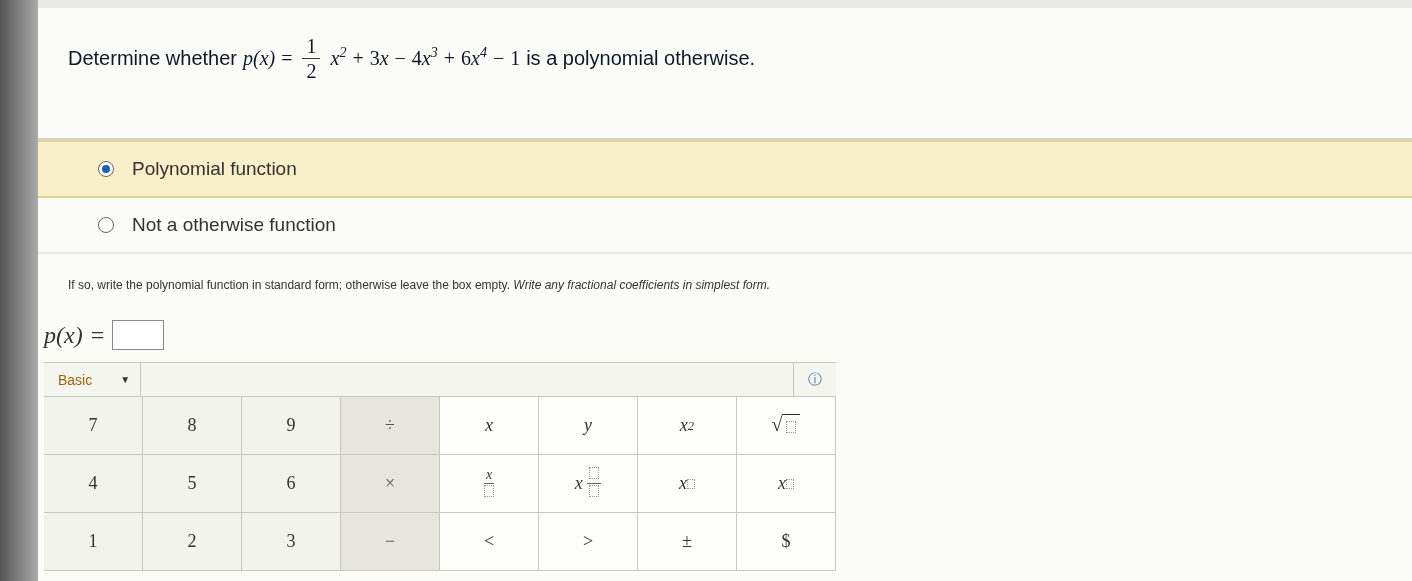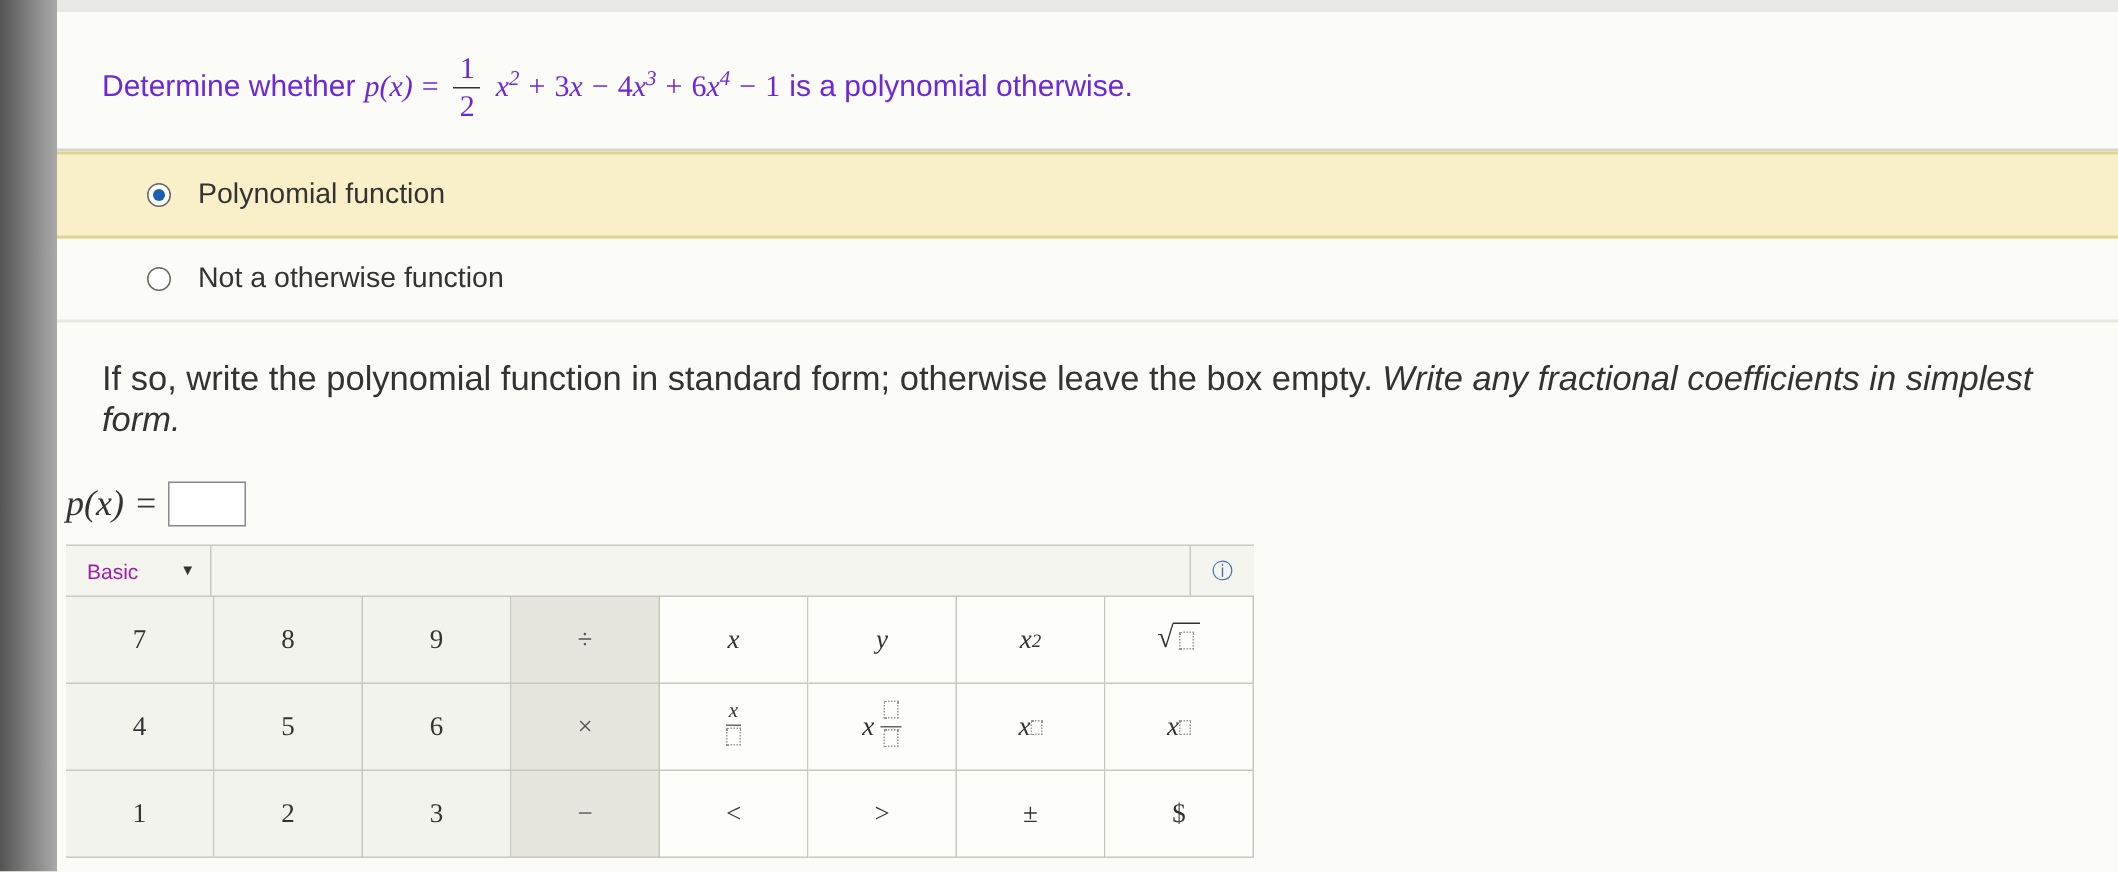--- a/index.html
+++ b/index.html
@@ -26,21 +26,21 @@
       height: 100%;
       background: #fbfbf8;
     }
     .top-toolbar {
       height: 8px;
       background: #e8e8e4;
     }
     .question-text {
       padding: 28px 30px 18px 30px;
       font-size: 20px;
-      color: #6d28d9;
+      color: #0f172a;
       display: flex;
       align-items: center;
       gap: 6px;
       flex-wrap: wrap;
     }
     .math-i { font-style: italic; font-family: 'Times New Roman', serif; }
     .math-r { font-family: 'Times New Roman', serif; }
     .frac {
       display: inline-flex;
       flex-direction: column;
@@ -49,20 +49,21 @@
       font-family: 'Times New Roman', serif;
       line-height: 1;
       margin: 0 4px;
     }
     .frac .num { border-bottom: 1.5px solid #333; padding: 0 4px 2px 4px; }
     .frac .den { padding: 2px 4px 0 4px; }
     sup { font-size: 0.7em; vertical-align: super; line-height: 0; }
 
     .options {
       border-top: 2px solid #d5d5cd;
+      margin-top: 39px;
     }
     .option-row {
       padding: 16px 60px;
       font-size: 19px;
       display: flex;
       align-items: center;
       gap: 18px;
       border-bottom: 2px solid #e8e8e0;
     }
     .option-row.selected {
@@ -82,21 +83,21 @@
     }
     .radio.checked::after {
       content: '';
       width: 8px; height: 8px;
       border-radius: 50%;
       background: #1a5fb4;
     }
 
     .instruction {
       padding: 24px 30px 10px 30px;
-      font-size: 23px;
+      font-size: 12px;
       font-style: italic;
       color: #333;
     }
     .instruction .no-italic { font-style: normal; }
 
     .answer-line {
       padding: 18px 30px 8px 6px;
       font-size: 24px;
       font-family: 'Times New Roman', serif;
       font-style: italic;
@@ -121,21 +122,21 @@
     .editor-toolbar {
       display: flex;
       align-items: center;
       height: 34px;
       background: #f5f5f0;
       border-bottom: 1px solid #c8c8c0;
       font-size: 14px;
     }
     .editor-toolbar .label-cell {
       padding: 0 18px 0 14px;
-      color: #a21caf;
+      color: #a16207;
     }
     .editor-toolbar .dropdown-icon {
       padding: 0 10px;
       font-size: 10px;
       border-right: 1px solid #c8c8c0;
       height: 100%;
       display: flex;
       align-items: center;
     }
     .editor-toolbar .spacer { flex: 1; }

